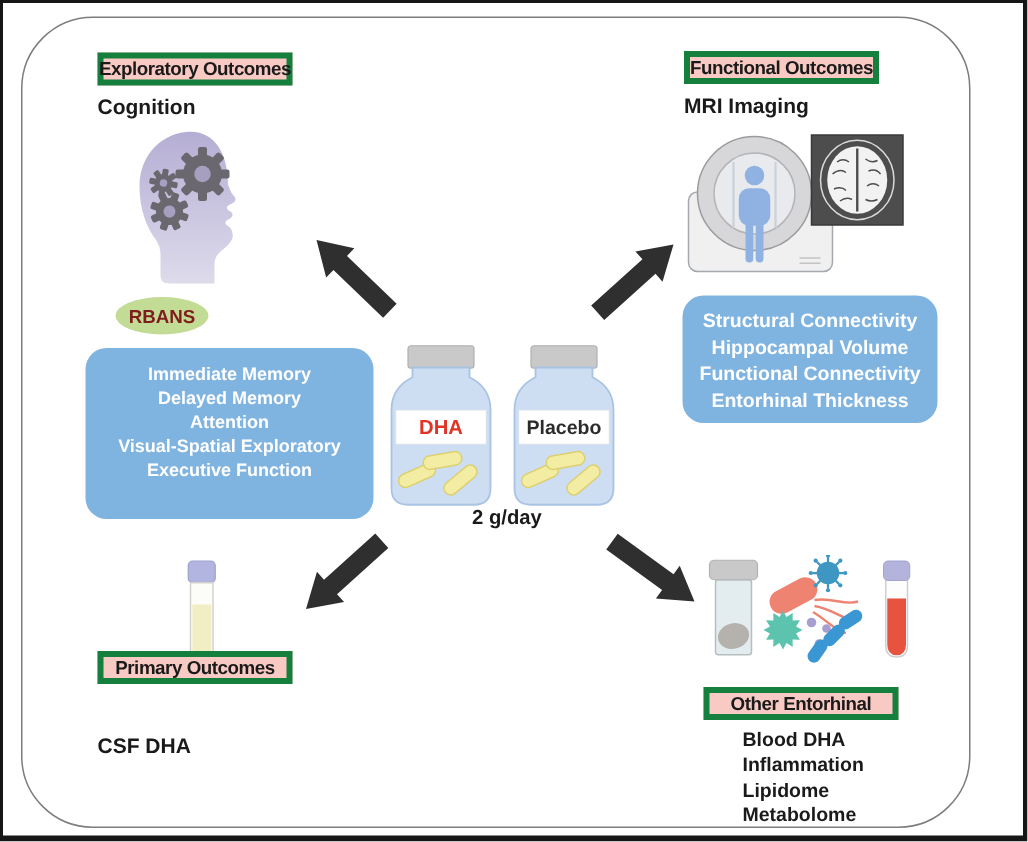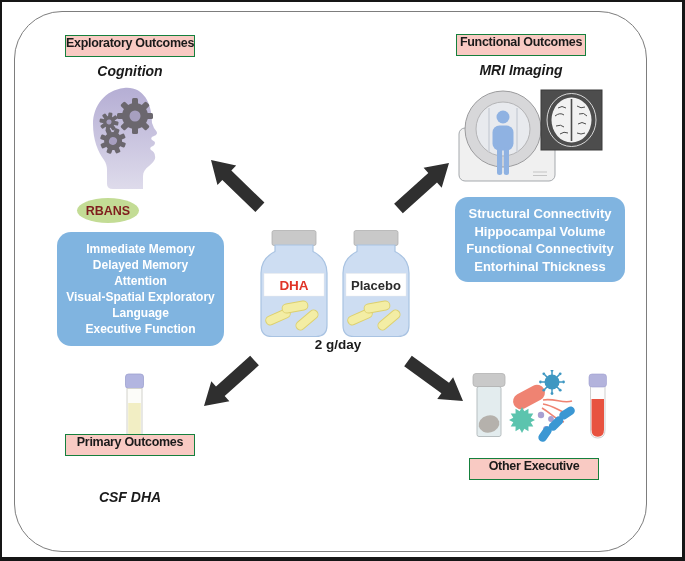--- a/index.html
+++ b/index.html
@@ -9,36 +9,36 @@
     box-sizing:border-box;overflow:hidden;
     font-family:"Liberation Sans",sans-serif;color:#1a1a1a;
   }
   .abs{position:absolute;}
   #rounded-frame{
     position:absolute;left:12px;top:9px;width:633px;height:541px;
     border:1.5px solid #7d7d7d;border-radius:48px;box-sizing:border-box;
   }
   .tag{
     position:absolute;width:130px;height:22px;box-sizing:border-box;
-    background:#f9cac3;border:1px solid #15803d;
-    display:flex;align-items:flex-start;justify-content:center;
+    background:#f9cac3;border:4px solid #15803d;
+    display:flex;align-items:flex-end;justify-content:center;
     font-weight:bold;font-size:12.5px;letter-spacing:-0.3px;white-space:nowrap;
   }
   .section-title{
-    position:absolute;width:130px;text-align:center;
-    font-weight:bold;font-size:14px;white-space:nowrap;font-style:italic;
+    position:absolute;width:130px;text-align:left;
+    font-weight:bold;font-size:14px;white-space:nowrap;
   }
   .panel{
     position:absolute;background:#80b4e0;border-radius:14px;
     color:#ffffff;text-align:center;box-sizing:border-box;
   }
   .panel .pline{display:block;white-space:nowrap;font-weight:600;}
-  #panel-cognition{left:55px;top:230px;width:167px;height:114px;padding:9px 0;}
+  #panel-cognition{left:55px;top:230px;width:192px;height:114px;padding:9px 0;}
   #panel-cognition .pline{font-size:12px;line-height:16px;}
-  #panel-mri{left:453px;top:195px;width:170px;height:85px;padding:8px 0;border-radius:13px;}
+  #panel-mri{left:453px;top:195px;width:170px;height:85px;padding:8px 0;}
   #panel-mri .pline{font-size:13px;line-height:17.5px;}
   #rbans-badge{
     position:absolute;left:75px;top:196px;width:62px;height:25px;
     background:#c3dc95;border-radius:50%;color:#7f1d1d;
     display:flex;align-items:center;justify-content:center;
     font-weight:bold;font-size:12.5px;
   }
   #dose-label{
     position:absolute;left:286px;top:335px;width:100px;text-align:center;
     font-weight:bold;font-size:13.5px;
@@ -115,21 +115,20 @@
 
   <div id="rbans-badge">
     <span>RBANS</span>
   </div>
 
   <div class="panel" id="panel-cognition">
     <span class="pline">Immediate Memory</span>
     <span class="pline">Delayed Memory</span>
     <span class="pline">Attention</span>
     <span class="pline">Visual-Spatial Exploratory</span>
-    <span class="pline">Language</span>
     <span class="pline">Executive Function</span>
   </div>
 
   <div class="tag" style="left:454px;top:32px;">
     <span>Functional Outcomes</span>
   </div>
   <div class="section-title" style="left:454px;top:60px;">MRI Imaging</div>
 
   <svg class="abs" style="left:453px;top:84px;" width="152" height="100" viewBox="0 0 152 100">
     <rect x="4" y="42" width="96" height="53" rx="6" fill="#f0f0f0" stroke="#a5a9ad" stroke-width="1"></rect>
@@ -265,15 +264,21 @@
       <rect x="87.5" y="49.3" width="17" height="8.5" rx="4.25" transform="rotate(-45 96 53.5)"></rect>
       <rect x="98.5" y="38.8" width="17" height="8.5" rx="4.25" transform="rotate(-33 107 43)"></rect>
     </g>
     <g>
       <path d="M130.5,16.5 L145,16.5 L145,60 Q145,68 137.75,68 Q130.5,68 130.5,60 Z" fill="#fdfdfd" stroke="#cfcfcf" stroke-width="1"></path>
       <path d="M131.5,29 L144,29 L144,59.5 Q144,66.8 137.75,66.8 Q131.5,66.8 131.5,59.5 Z" fill="#e85340"></path>
       <rect x="129" y="4" width="17.5" height="13" rx="3" fill="#b3b3dc" stroke="#9f9fd0" stroke-width="0.6"></rect>
     </g>
   </svg>
   <div class="tag" style="left:467px;top:456px;">
-    <span>Other Executive</span>
+    <span>Other Entorhinal</span>
+  </div>
+  <div id="biomarker-list">
+    <span class="bline">Blood DHA</span>
+    <span class="bline">Inflammation</span>
+    <span class="bline">Lipidome</span>
+    <span class="bline">Metabolome</span>
   </div>
 </div>
 
 </body></html>

